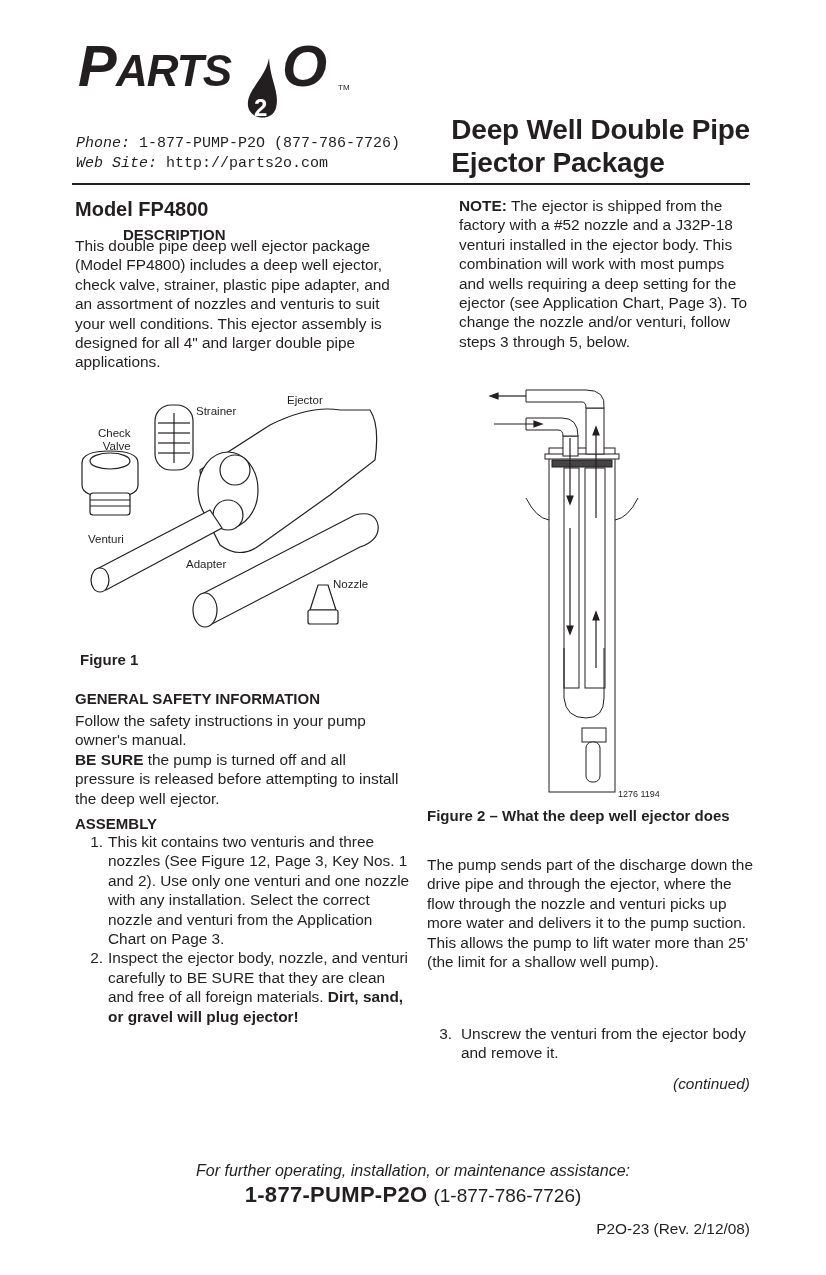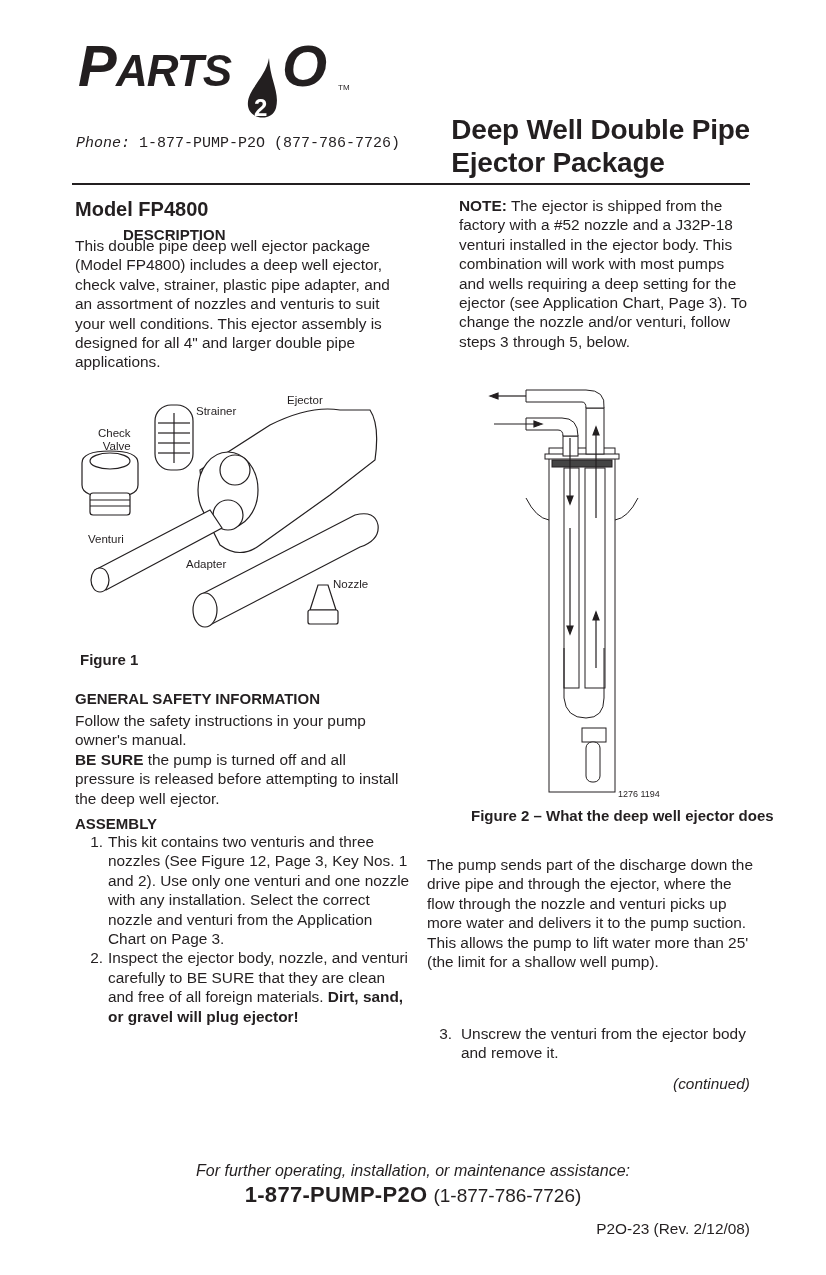--- a/index.html
+++ b/index.html
@@ -25,21 +25,21 @@
   .safety-h { top: 689px; }
   .safety-p1 { top: 711px; }
   .safety-p2 { top: 750px; }
   .assembly-h { top: 814px; }
   .list { top: 832px; }
   .li { position: relative; padding-left: 33px; }
   .li .num { position: absolute; left: 0; width: 28px; text-align: right; }
   b { font-weight: bold; }
   .note-right { top: 196px; }
   .fig2 { left: 486px; top: 378px; width: 180px; height: 420px; }
-  .fig2cap { left: 427px; top: 806px; width: 330px; font-weight: bold; font-size: 15px; line-height: 19px; margin-left: 44px; }
+  .fig2cap { left: 427px; top: 806px; width: 330px; font-weight: bold; font-size: 15px; line-height: 19px; }
   .fig2text { left: 427px; top: 855px; width: 330px; }
   .step3 { left: 428px; top: 1024px; width: 330px; }
   .continued { right: 76px; top: 1075px; font-style: italic; font-size: 15.4px; margin-left: 44px; }
   .assist { left: 0; width: 826px; top: 1162px; text-align: center; font-style: italic; font-size: 16px; }
   .phone-big { left: 0; width: 826px; top: 1182px; text-align: center; }
   .phone-big .b { font-weight: 900; font-size: 22px; letter-spacing: 0.3px; }
   .phone-big .n { font-size: 19px; margin-left: 6px; }
   .docnum { right: 76px; top: 1220px; font-size: 15.4px; }
 </style>
 </head>
@@ -49,20 +49,21 @@
   <text x="2" y="58" font-family="Liberation Sans, sans-serif" font-weight="900" font-style="italic" font-size="58" fill="#231f20">P</text>
   <text x="40" y="58" font-family="Liberation Sans, sans-serif" font-weight="900" font-style="italic" font-size="44" fill="#231f20" letter-spacing="-1">ARTS</text>
   <path d="M193 30 C 190 50, 170 62, 172 78 C 174 92, 196 94, 200 80 C 204 64, 194 52, 193 30 Z" fill="#231f20"></path>
   <text x="178" y="88" font-family="Liberation Sans, sans-serif" font-weight="900" font-size="24" fill="#ffffff">2</text>
   <text x="206" y="58" font-family="Liberation Sans, sans-serif" font-weight="900" font-style="italic" font-size="58" fill="#231f20">O</text>
   <text x="262" y="62" font-family="Liberation Sans, sans-serif" font-size="8" fill="#231f20">TM</text>
 </svg>
 
 <div class="abs contact">
   <div><i>Phone:</i> <span>1-877-PUMP-P2O (877-786-7726)</span></div>
+  <div><i>Web Site:</i> <span>http://parts2o.com</span></div>
 </div>
 
 <div class="abs doc-title">
   <div>Deep Well Double Pipe</div>
   <div>Ejector Package</div>
 </div>
 
 <div class="abs rule"></div>
 
 <div class="abs col-left model">Model FP4800</div>

